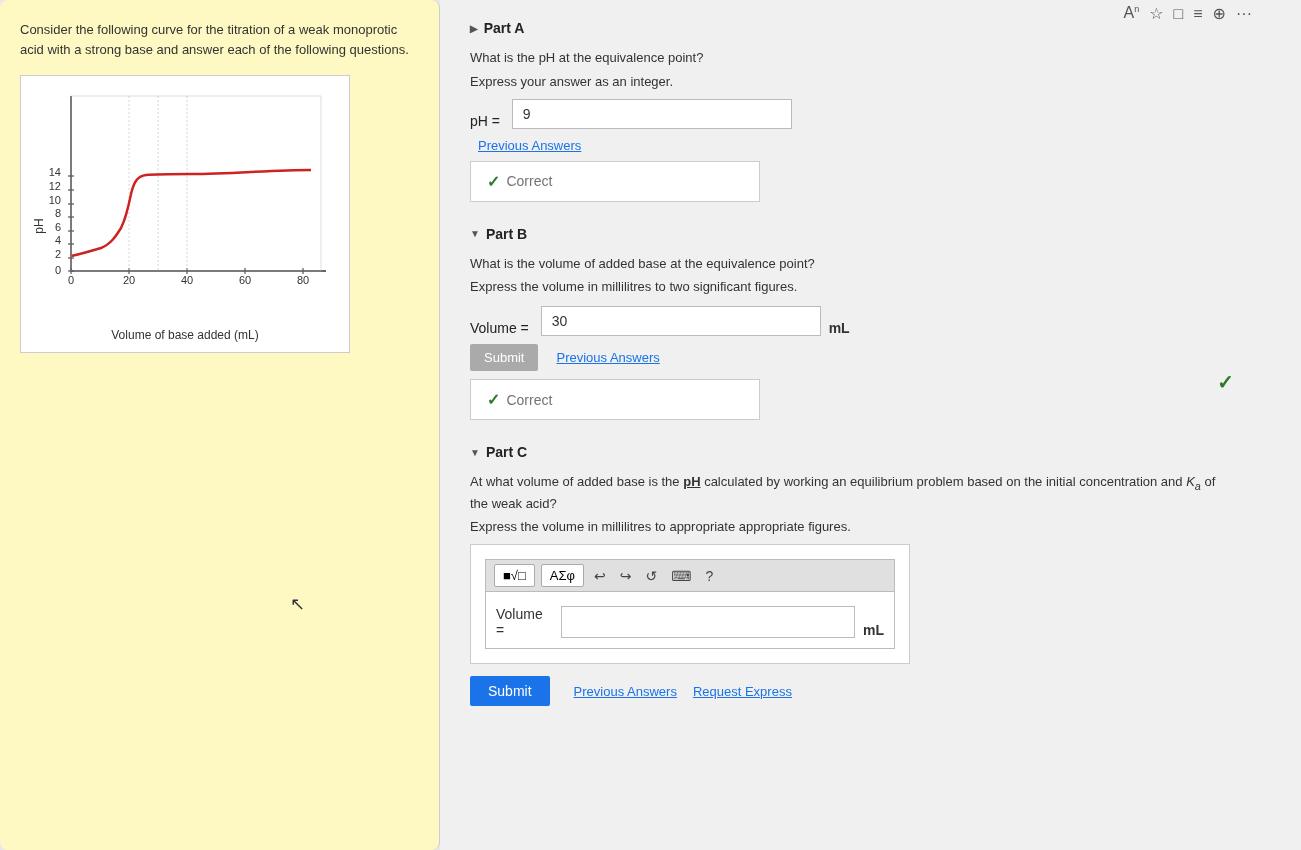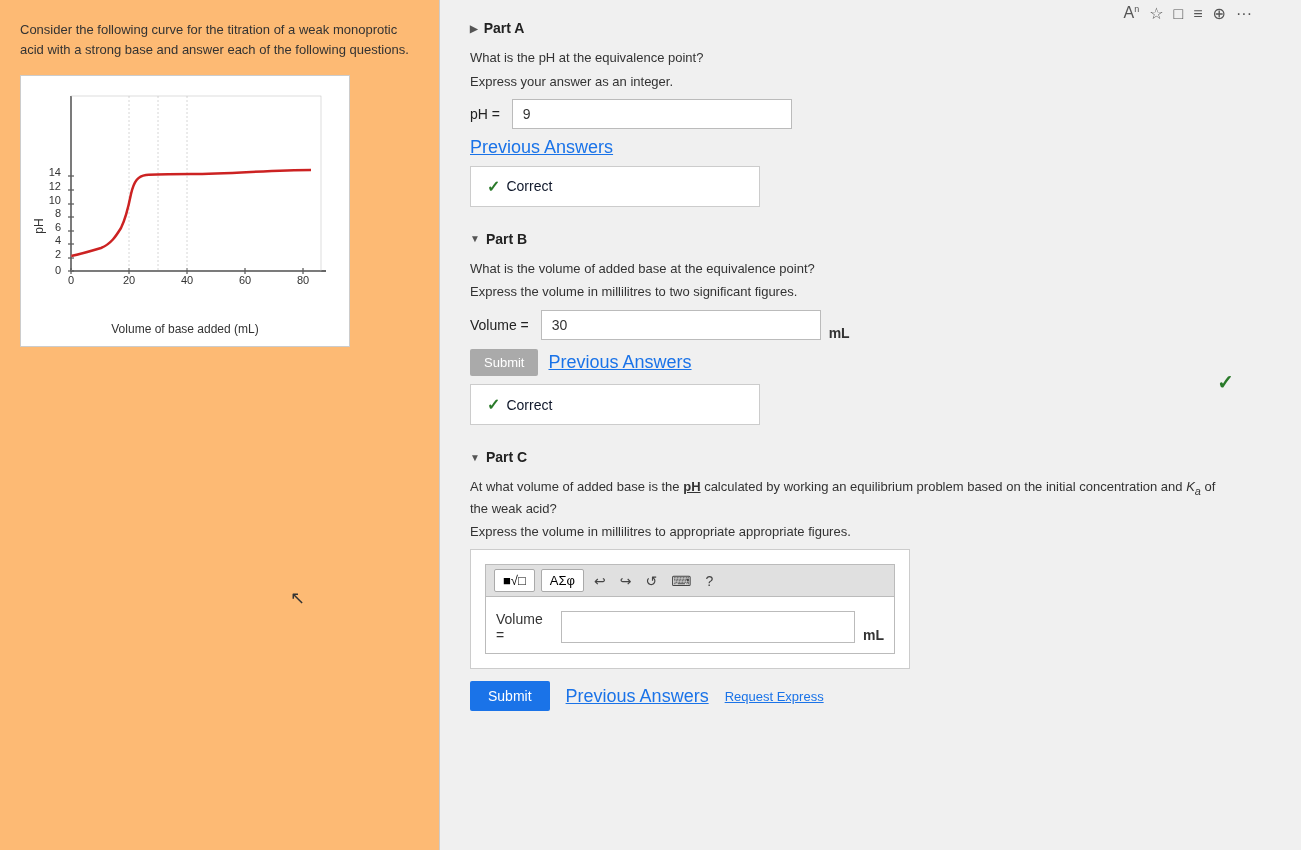--- a/index.html
+++ b/index.html
@@ -11,23 +11,24 @@
     }
     .page-container {
       display: flex;
       width: 1264px;
       min-height: 850px;
       background: #e8e8e8;
     }
     .left-panel {
       width: 440px;
       min-height: 850px;
-      background: #fdba74;
+      background: #fef9c3;
       padding: 20px;
       border-right: 1px solid #ccc;
+      border-radius: 8px;
     }
     .right-panel {
       flex: 1;
       background: #f0f0f0;
       padding: 20px 30px;
       overflow-y: auto;
     }
     .problem-description {
       font-size: 13px;
       color: #333;
@@ -37,21 +38,21 @@
     .graph-container {
       background: white;
       border: 1px solid #ccc;
       padding: 10px;
       margin-top: 10px;
       width: 330px;
     }
     .graph-title {
       text-align: center;
       font-size: 12px;
-      margin-top: 16px;
+      margin-top: 22px;
       color: #333;
     }
     svg.graph {
       display: block;
     }
     
     .part-section {
       margin-bottom: 24px;
     }
     .part-header {
@@ -74,64 +75,65 @@
       line-height: 1.5;
     }
     .instruction-text {
       font-size: 13px;
       font-weight: normal;
       color: #333;
       margin-bottom: 10px;
     }
     .answer-row {
       display: flex;
-      align-items: center;
+      align-items: flex-end;
       gap: 8px;
       margin-bottom: 8px;
     }
     .answer-input {
       border: 1px solid #bbb;
       background: white;
       padding: 6px 10px;
       font-size: 14px;
       min-width: 280px;
       color: #333;
       outline: none;
     }
     .unit-label {
       font-size: 14px;
       color: #333;
       font-weight: bold;
       margin-top: 16px;
     }
     .previous-answers-link {
       color: #1a73e8;
-      font-size: 18px;
+      font-size: 13px;
       text-decoration: underline;
       cursor: pointer;
+      margin-left: 8px;
     }
     .correct-box {
       display: flex;
       align-items: center;
       gap: 6px;
       border: 1px solid #ccc;
       background: white;
       padding: 10px 16px;
       width: 290px;
       margin-top: 8px;
       font-size: 14px;
       color: #333;
     }
     .correct-check {
       color: #2a7a2a;
       font-size: 16px;
       font-weight: bold;
     }
     .correct-text {
-      color: #0f172a;
+      color: #737373;
     }
     .submit-row {
       display: flex;
       align-items: center;
       gap: 16px;
       margin-top: 10px;
     }
     .submit-btn {
       background: #1a73e8;
       color: white;

